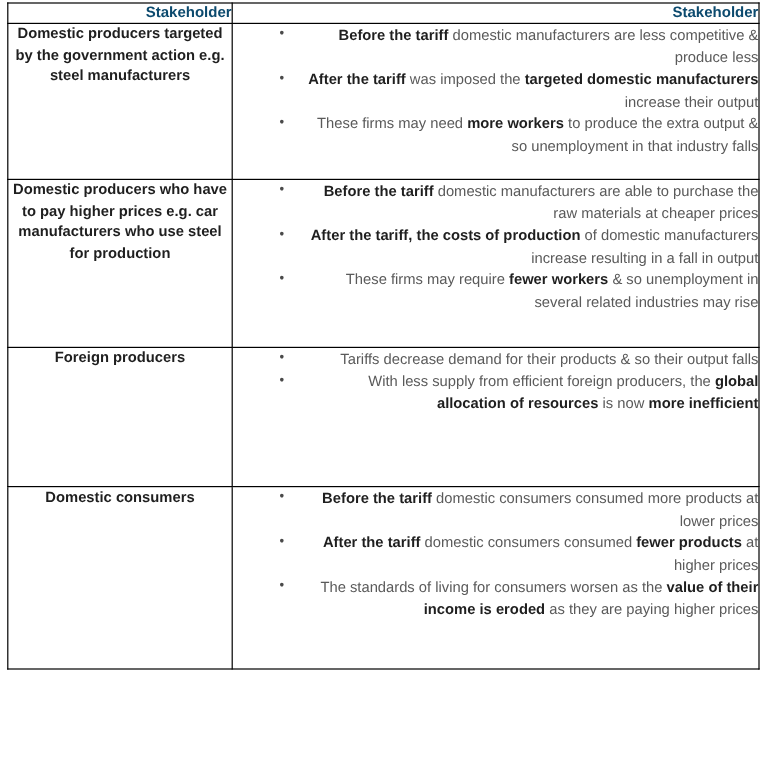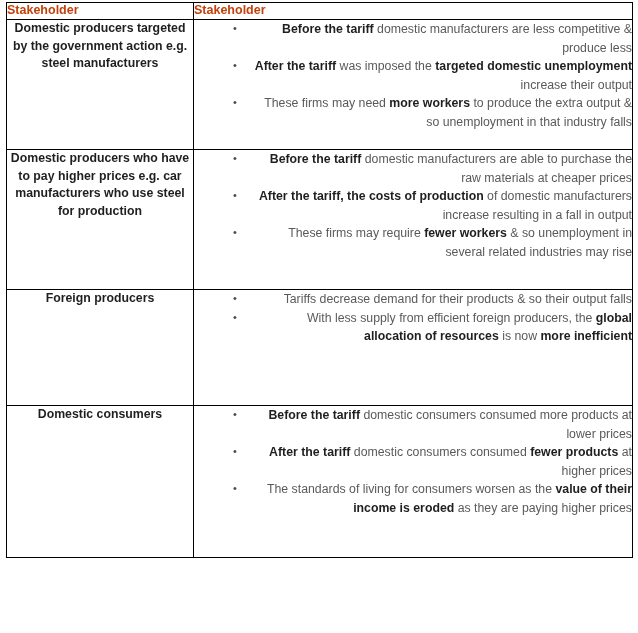--- a/index.html
+++ b/index.html
@@ -24,24 +24,24 @@
   #stakeholder-table td,
   #stakeholder-table th {
     border: 1px solid #000000;
     vertical-align: top;
     padding: 0;
   }
   col.col-stakeholder { width: 187px; }
   col.col-explanation { width: 439px; }
 
   .hdr-cell {
-    text-align: left;
+    text-align: right;
     font-weight: bold;
     font-size: 12.5px;
-    color: #c2410c;
+    color: #0c4a6e;
     padding: 3px 0 4px 0;
     height: 16px;
     line-height: 15px;
   }
 
   .stake-cell {
     text-align: center;
     font-weight: bold;
     font-size: 12.3px;
     color: #1f1f1f;
@@ -99,21 +99,21 @@
       <th class="hdr-cell">Stakeholder</th>
       <th class="hdr-cell">Stakeholder</th>
     </tr>
   </thead>
   <tbody>
     <tr class="row-tall-1">
       <td class="stake-cell">Domestic producers targeted by the government action e.g. steel manufacturers</td>
       <td class="expl-cell">
         <ul class="bullets">
             <li><b>Before the tariff</b> domestic manufacturers are less competitive &amp; produce less</li>
-            <li><b>After the tariff</b> was imposed the <b>targeted domestic unemployment</b> increase their output</li>
+            <li><b>After the tariff</b> was imposed the <b>targeted domestic manufacturers</b> increase their output</li>
             <li>These firms may need <b>more workers</b> to produce the extra output &amp; so unemployment in that industry falls</li>
           </ul>
       </td>
     </tr>
     <tr class="row-tall-2">
       <td class="stake-cell">Domestic producers who have to pay higher prices e.g. car manufacturers who use steel for production</td>
       <td class="expl-cell">
         <ul class="bullets">
             <li><b>Before the tariff</b> domestic manufacturers are able to purchase the raw materials at cheaper prices</li>
             <li><b>After the tariff, the costs of production</b> of domestic manufacturers increase resulting in a fall in output</li>

